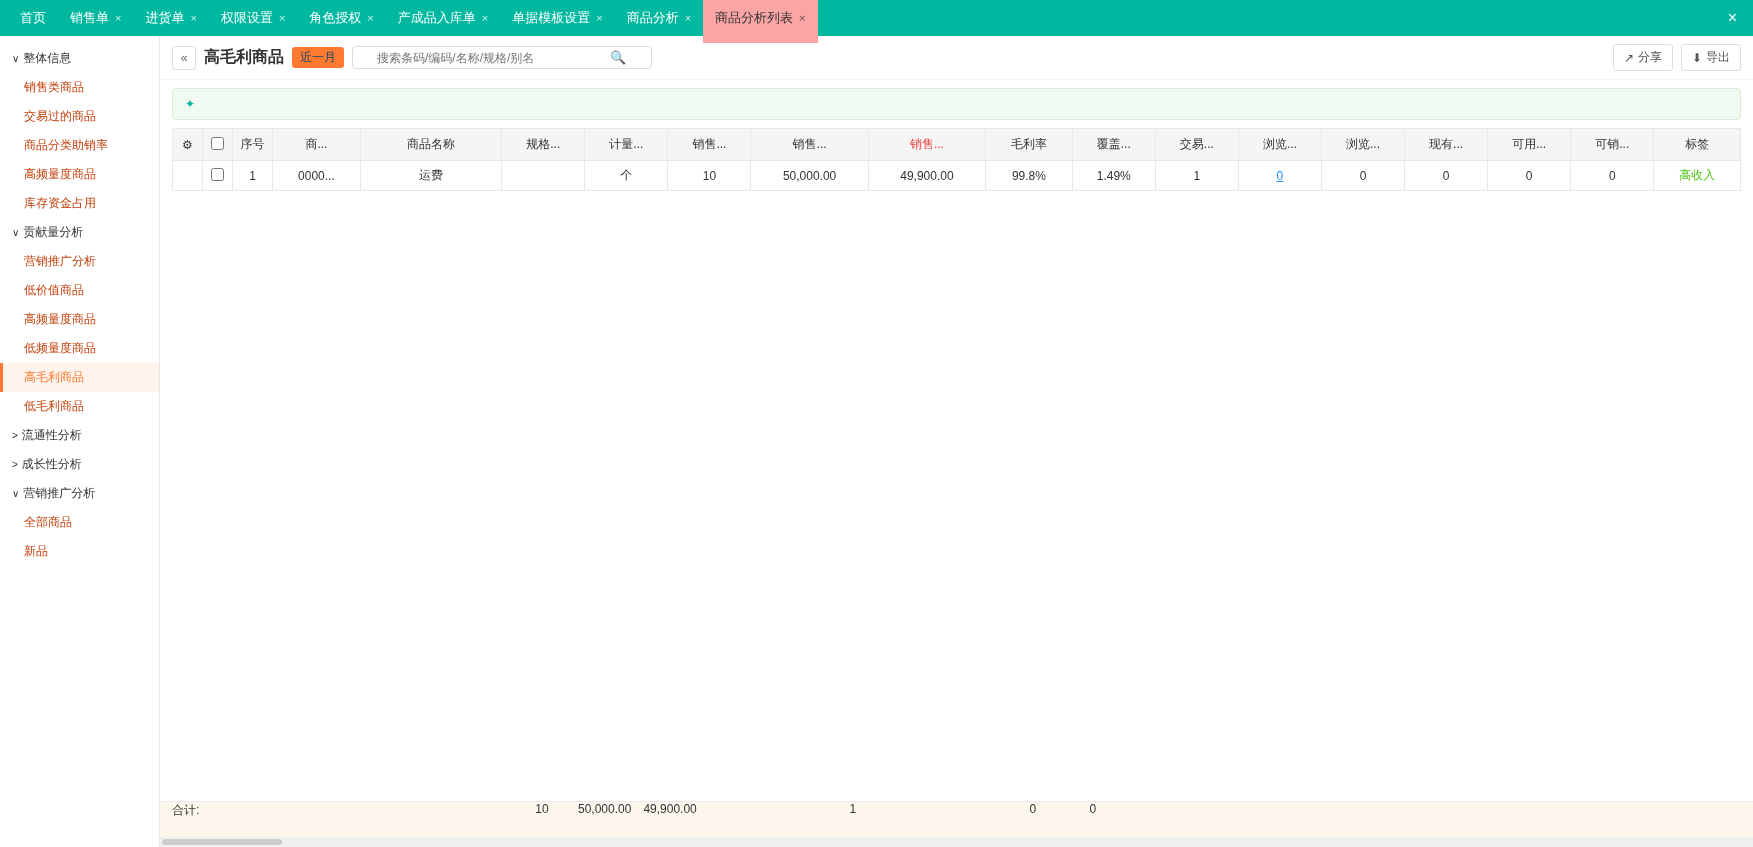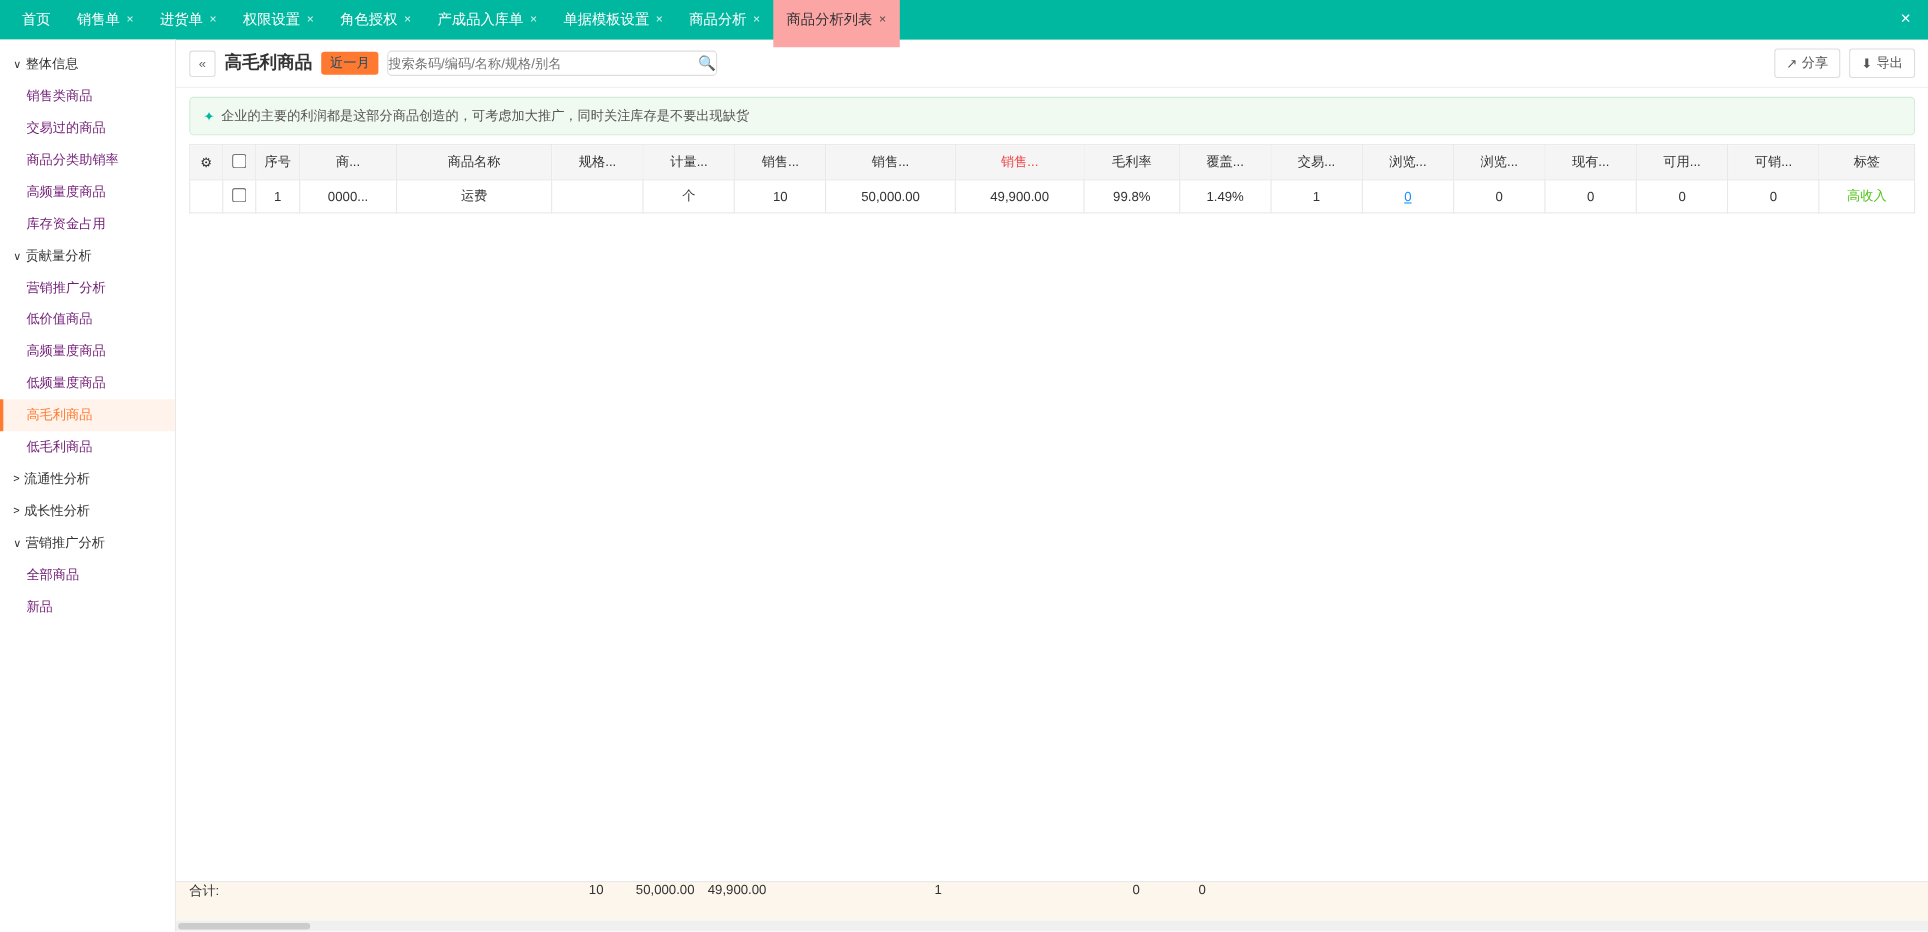--- a/index.html
+++ b/index.html
@@ -37,21 +37,21 @@
       padding: 8px 0;
     }
     .sidebar-section-title {
       display: flex; align-items: center;
       padding: 6px 12px; font-size: 12px; color: #333;
       cursor: pointer; font-weight: 500;
     }
     .sidebar-section-title .arrow { margin-right: 4px; font-size: 10px; }
     .sidebar-item {
       padding: 6px 12px 6px 24px; font-size: 12px;
-      color: #701a75; cursor: pointer;
+      color: #c2410c; cursor: pointer;
     }
     .sidebar-item.active {
       background: #fff3ec; color: #ff7a30;
       border-left: 3px solid #ff7a30;
       padding-left: 21px;
     }
 
     
     .content-area {
       flex: 1; display: flex; flex-direction: column;
@@ -74,21 +74,21 @@
       font-size: 16px; font-weight: bold; color: #333;
     }
     .time-filter {
       background: #ff7a30; color: #0c4a6e;
       padding: 2px 8px; border-radius: 3px;
       font-size: 12px; cursor: pointer;
     }
     .search-box {
       display: flex; align-items: center;
       border: 1px solid #ddd; border-radius: 4px;
-      padding: 3px 0; gap: 4px; flex: 1; max-width: 300px;
+      padding: 3px 24px; gap: 4px; flex: 1; max-width: 300px;
     }
     .search-box input {
       border: none; outline: none; font-size: 12px;
       color: #999; width: 100%; background: transparent;
     }
     .search-icon { color: #aaa; font-size: 13px; cursor: pointer; }
     .header-spacer { flex: 1; }
     .header-btn {
       display: flex; align-items: center; gap: 4px;
       padding: 4px 10px; border: 1px solid #ddd;
@@ -282,21 +282,20 @@
         <span>分享</span>
       </div>
       <div class="header-btn">
         <span>⬇</span>
         <span>导出</span>
       </div>
     </div>
 
     <div class="info-banner">
       <span class="info-icon">✦</span>
-      <span>企业的主要的利润都是这部分商品创造的，可考虑加大推广，同时关注库存是不要出现缺货</span>
     </div>
 
     <div class="table-wrapper">
       <table>
         <thead>
           <tr>
             <th style="width:30px;">⚙</th>
             <th style="width:30px;"><input type="checkbox" style=""></th>
             <th style="width:40px;">序号</th>
             <th>商...</th>

